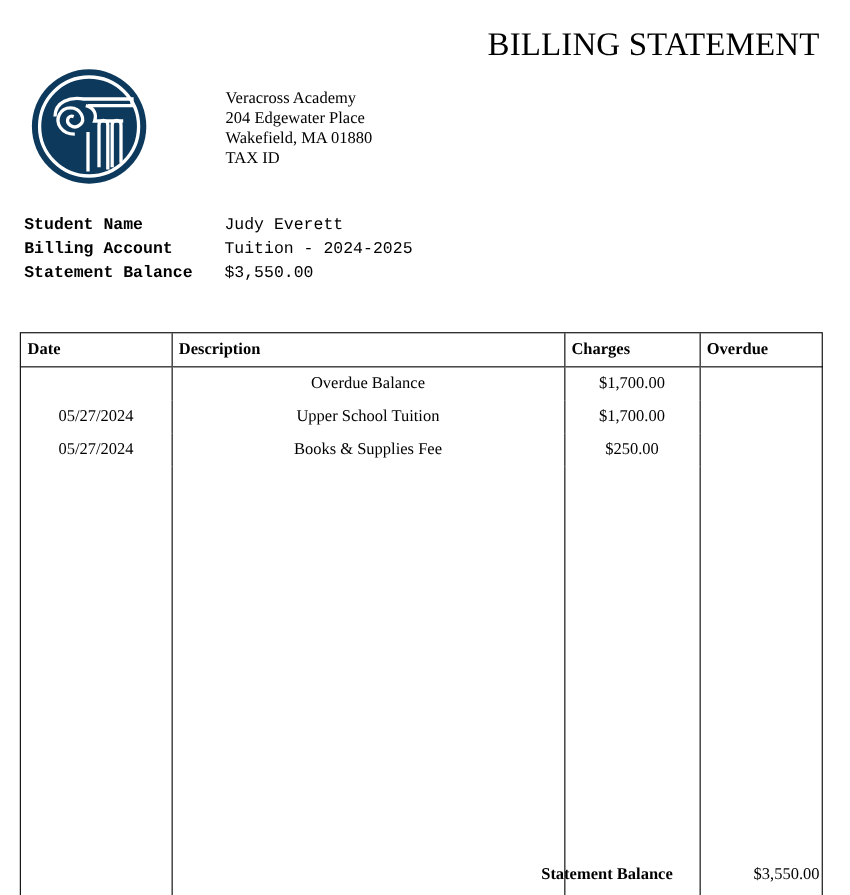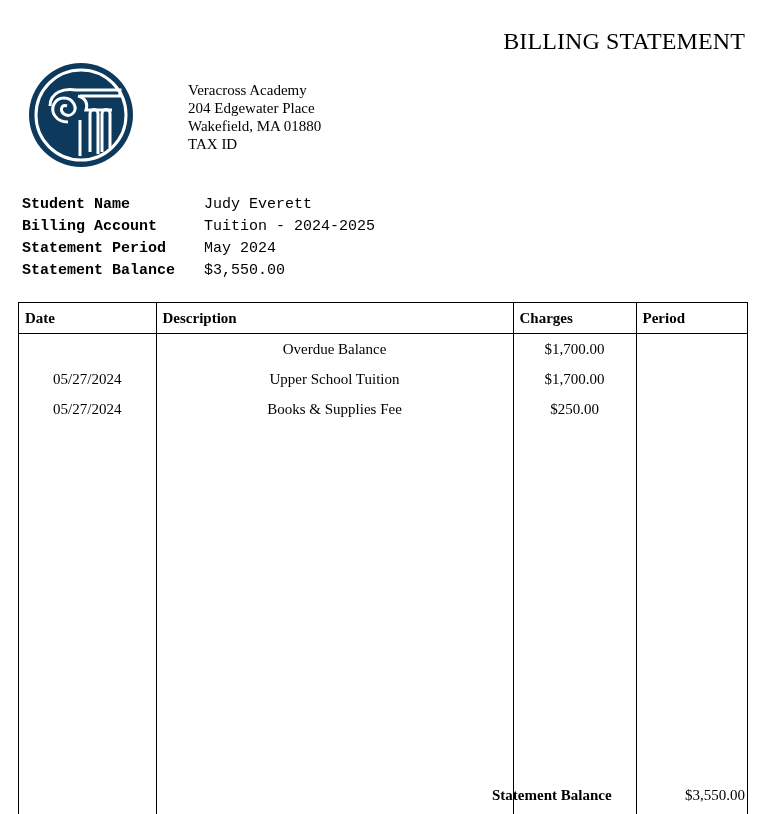--- a/index.html
+++ b/index.html
@@ -3,29 +3,29 @@
   <meta charset="utf-8">
   <style>
     html, body { margin: 0; padding: 0; background: #ffffff; }
     body {
       width: 773px; height: 814px; position: relative; overflow: hidden;
       font-family: "Liberation Serif", "DejaVu Serif", serif;
       color: #000; font-size: 15px;
     }
     .title {
       position: absolute; right: 28px; top: 25px;
-      font-size: 24px; letter-spacing: 0.1px; line-height: 32px;
+      font-size: 30px; letter-spacing: 0.1px; line-height: 32px;
     }
     .logo {
       position: absolute; left: 28px; top: 62px; width: 106px; height: 106px;
     }
     .address {
       position: absolute; left: 188px; top: 81px; line-height: 18px; font-size: 15px;
     }
-    .address div { white-space: nowrap; }
+    .address div { white-space: nowrap; margin-left: 17px; }
     .info {
       position: absolute; left: 22px; top: 195px;
     }
     .info .row { display: flex; height: 22px; line-height: 19px; font-family: Liberation Mono, monospace; }
     .info .lbl { width: 182px; font-weight: bold; }
     .ledger {
       position: absolute; left: 18px; top: 302px;
       width: 730px; height: 572px; border: 1px solid #000; box-sizing: border-box;
       border-collapse: collapse;
     }
@@ -78,43 +78,39 @@
 <div class="info">
   <div class="row">
     <div class="lbl">Student Name</div>
     <div class="val">Judy Everett</div>
   </div>
   <div class="row">
     <div class="lbl">Billing Account</div>
     <div class="val">Tuition - 2024-2025</div>
   </div>
   <div class="row">
-    <div class="lbl">Statement Period</div>
-    <div class="val">May 2024</div>
-  </div>
-  <div class="row">
     <div class="lbl">Statement Balance</div>
     <div class="val">$3,550.00</div>
   </div>
 </div>
 
 <div class="ledger">
   <table>
     <colgroup>
       <col style="width:137px">
       <col style="width:357px">
       <col style="width:123px">
       <col style="width:112px">
     </colgroup>
     <thead>
       <tr>
         <th>Date</th>
         <th>Description</th>
         <th>Charges</th>
-        <th>Period</th>
+        <th>Overdue</th>
       </tr>
     </thead>
     <tbody>
       <tr class="first">
         <td></td>
         <td>Overdue Balance</td>
         <td class="num">$1,700.00</td>
         <td class="num"></td>
       </tr>
       <tr>

